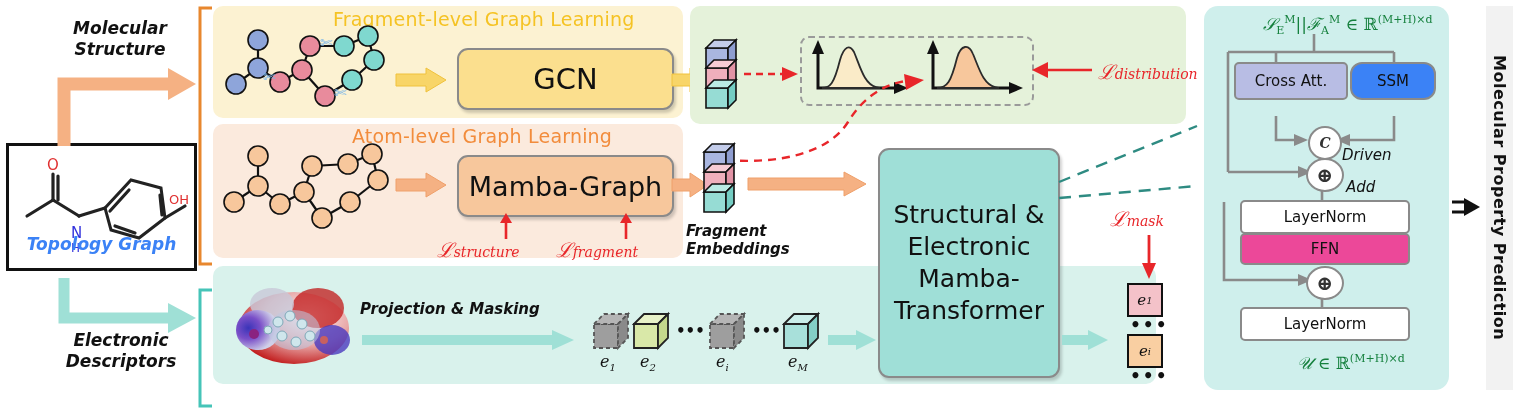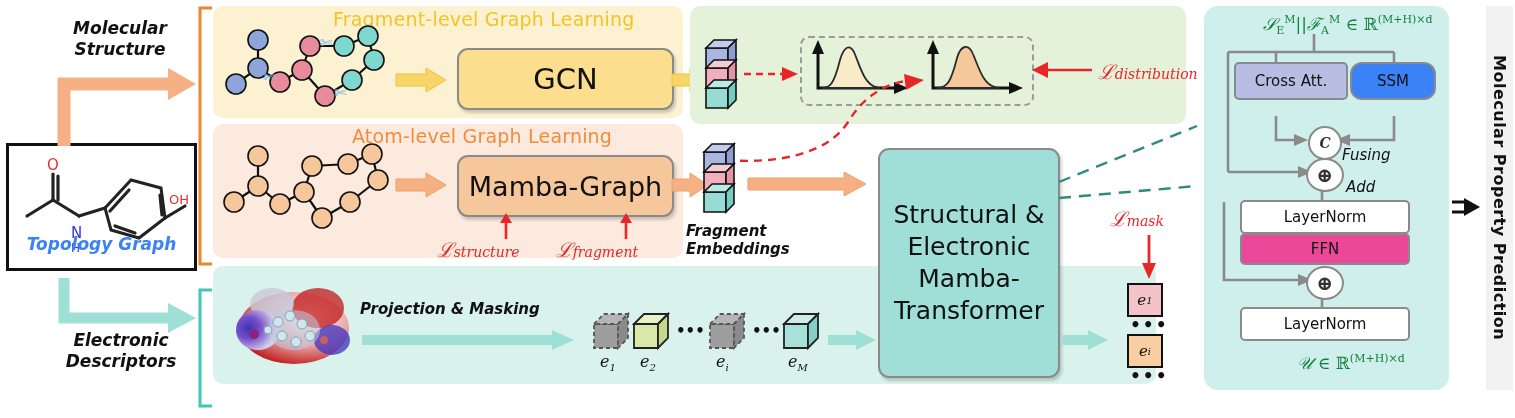--- a/index.html
+++ b/index.html
@@ -486,21 +486,21 @@
 <div class="abs dbox d-cross" style="left:1234px;top:62px;width:110px;height:34px;">
   <span>Cross Att.</span>
 </div>
 <div class="abs dbox d-ssm" style="left:1350px;top:62px;width:82px;height:34px;">
   <span>SSM</span>
 </div>
 
 <div class="abs circ" style="left:1308px;top:126px;width:30px;height:30px;">
   <span>C</span>
 </div>
-<div class="abs smitalic" style="left:1342px;top:146px;">Fusing</div>
+<div class="abs smitalic" style="left:1342px;top:146px;">Driven</div>
 
 <div class="abs circ" style="left:1306px;top:158px;width:34px;height:30px;border-radius:50%;">
   <span style="font-size:20px;line-height:0;">⊕</span>
 </div>
 <div class="abs smitalic" style="left:1346px;top:178px;">Add</div>
 
 <div class="abs dbox" style="left:1240px;top:200px;width:166px;height:30px;">
   <span>LayerNorm</span>
 </div>
 <div class="abs dbox d-ffn" style="left:1240px;top:233px;width:166px;height:28px;">

